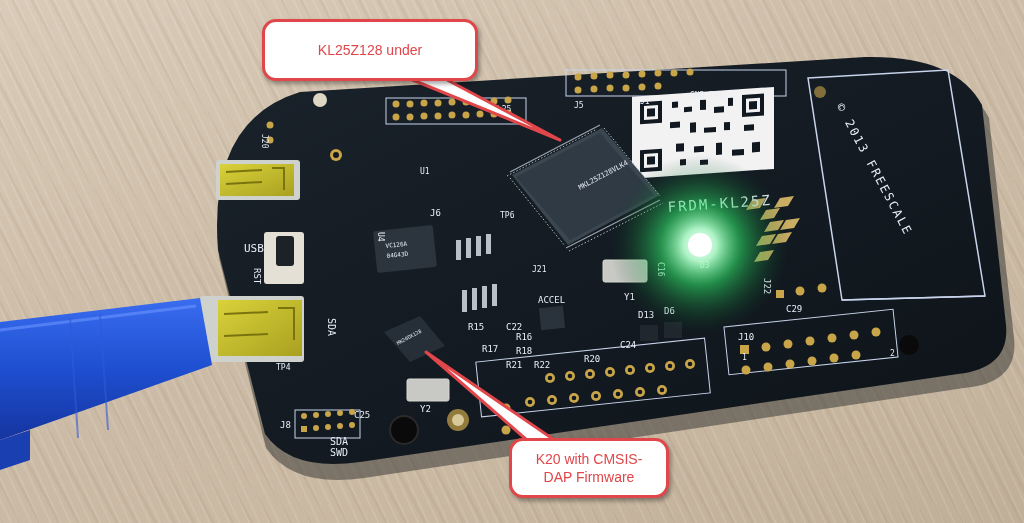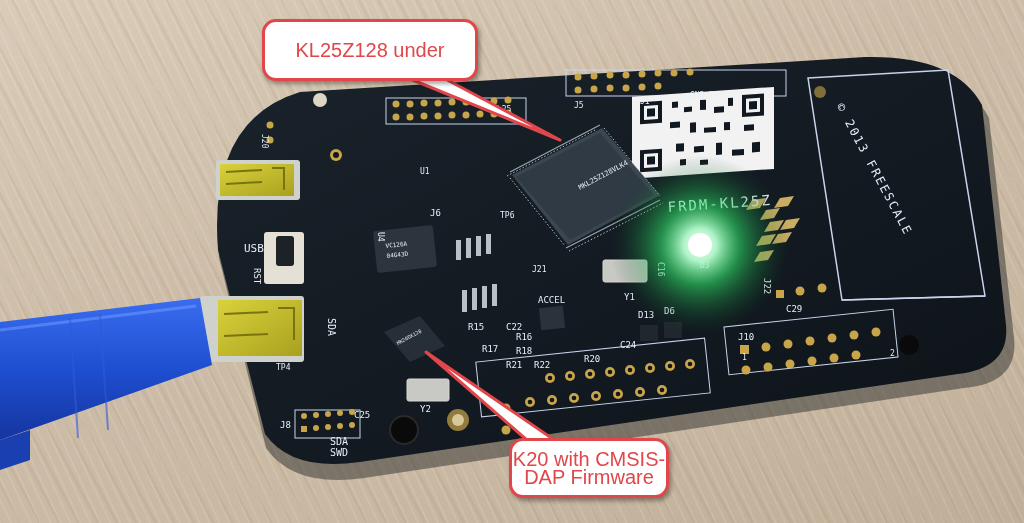--- a/index.html
+++ b/index.html
@@ -13,21 +13,21 @@
     }
     .scene { position: absolute; inset: 0; }
     svg.board-svg { position: absolute; left: 0; top: 0; width: 1024px; height: 523px; }
     .silk { fill: #e8eef8; font-family: "DejaVu Sans Mono", monospace; }
     .callout {
       position: absolute;
       background: #ffffff;
       border: 3px solid #e0464a;
       border-radius: 14px;
       color: #e0464a;
-      font-size: 20px;
+      font-size: 14px;
       line-height: 18px;
       text-align: center;
       box-shadow: 2px 3px 4px rgba(0,0,0,0.35);
       display: flex; align-items: center; justify-content: center; flex-direction: column;
       z-index: 3;
     }
     .callout-top { left: 262px; top: 19px; width: 210px; height: 56px; }
     .callout-bottom { left: 509px; top: 438px; width: 154px; height: 54px; }
   </style>
 </head>

